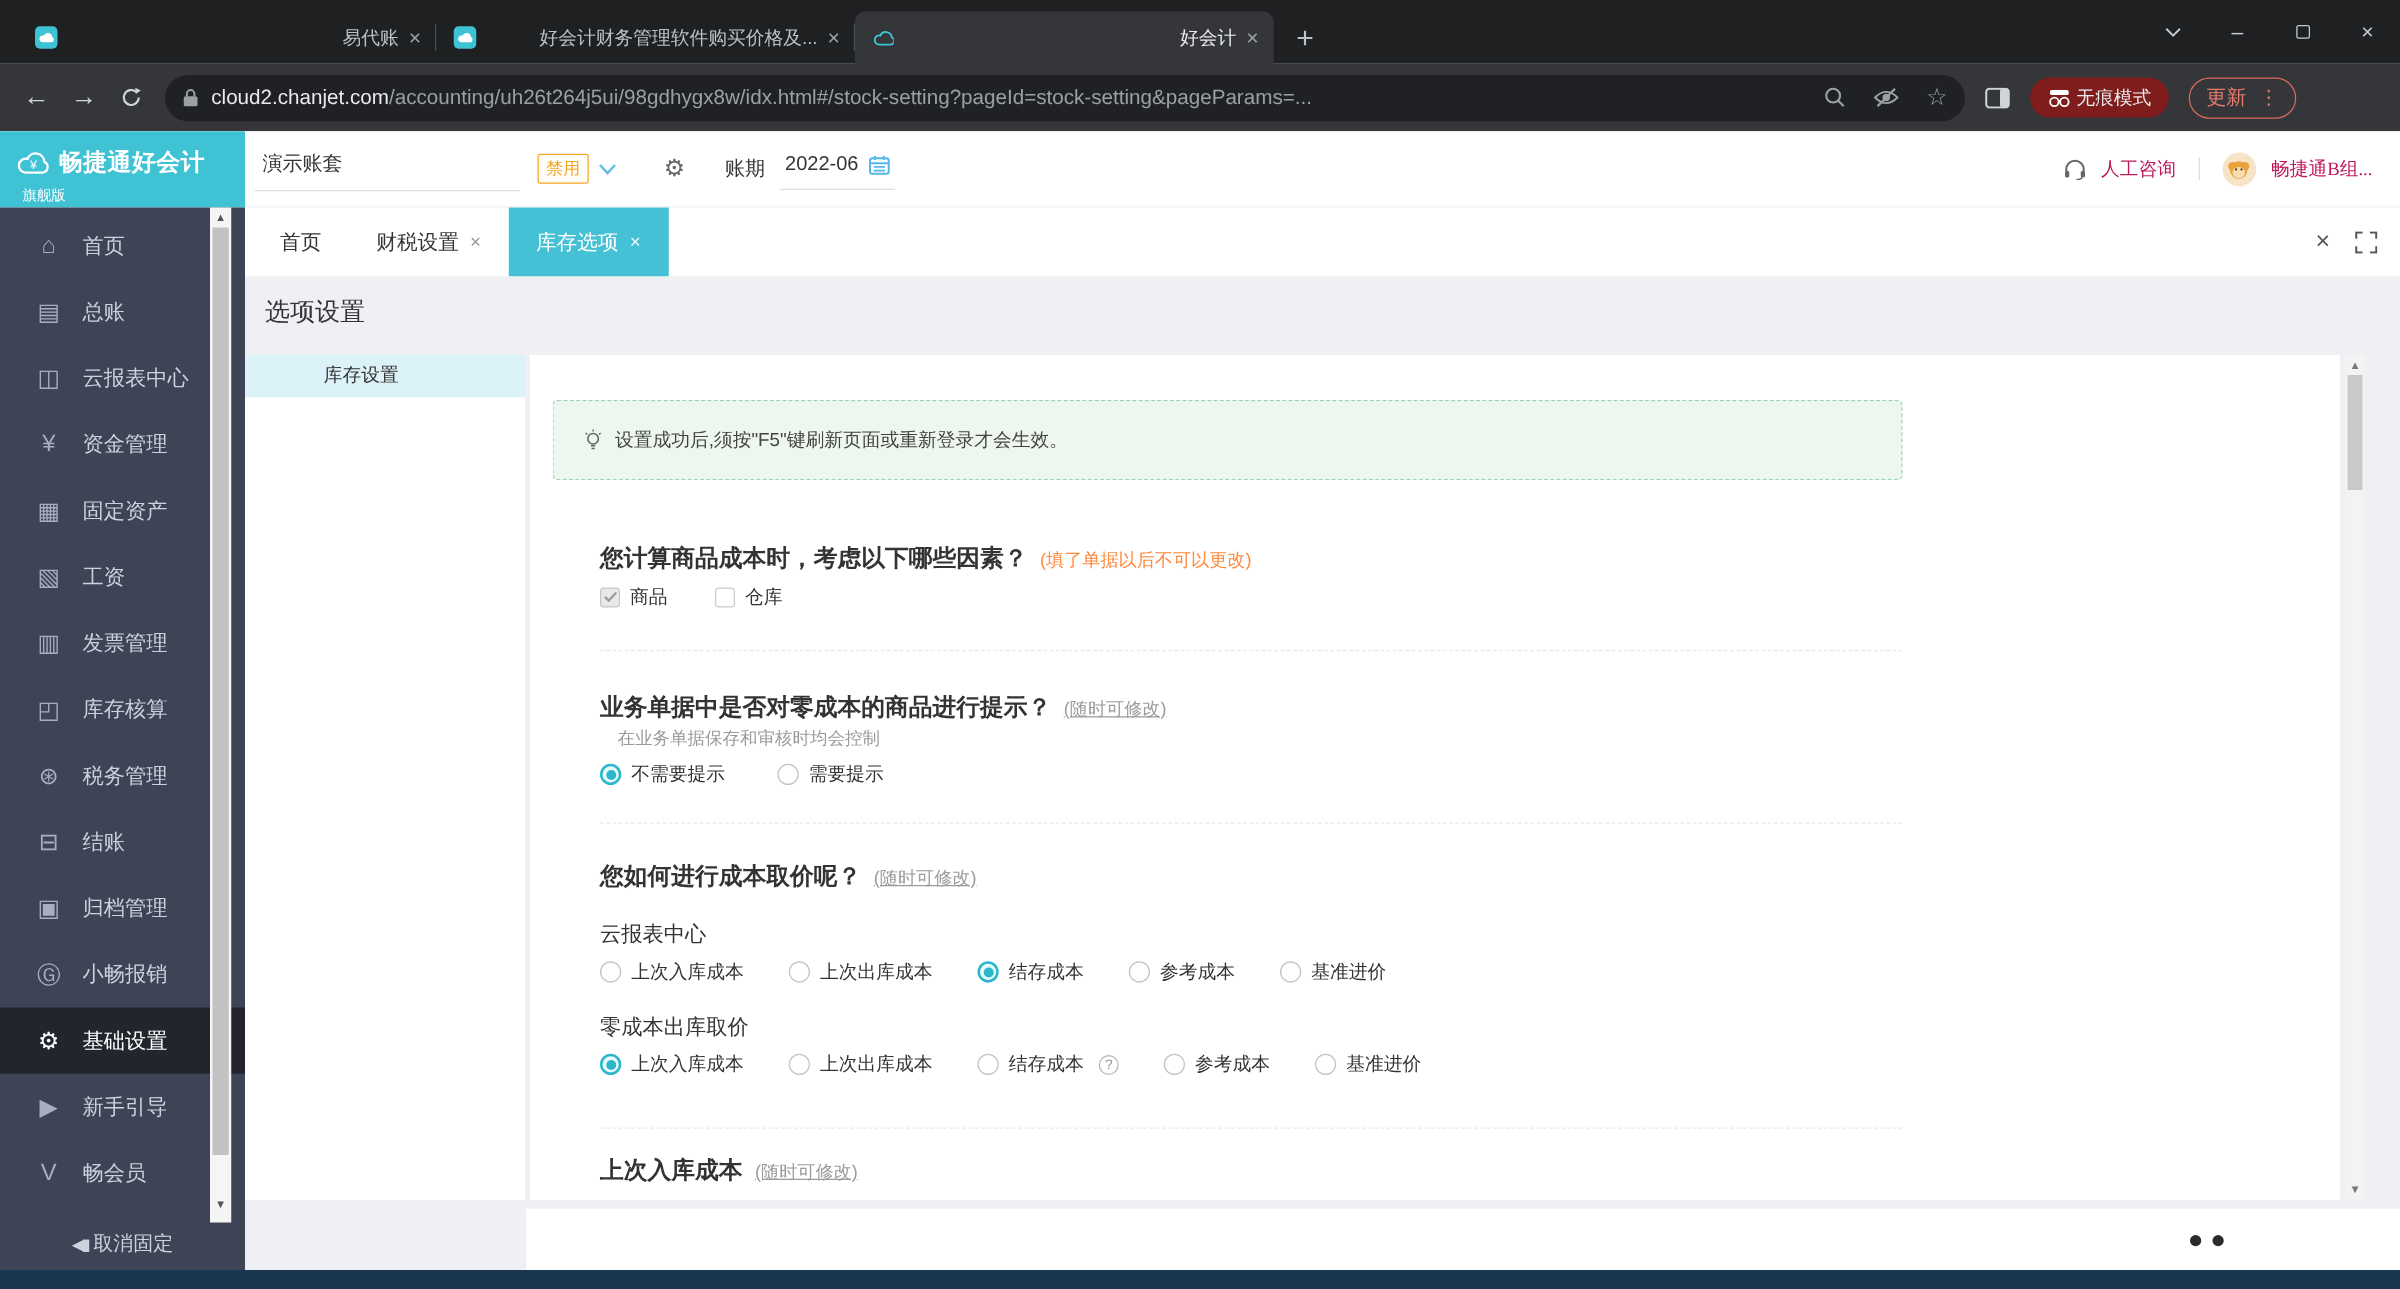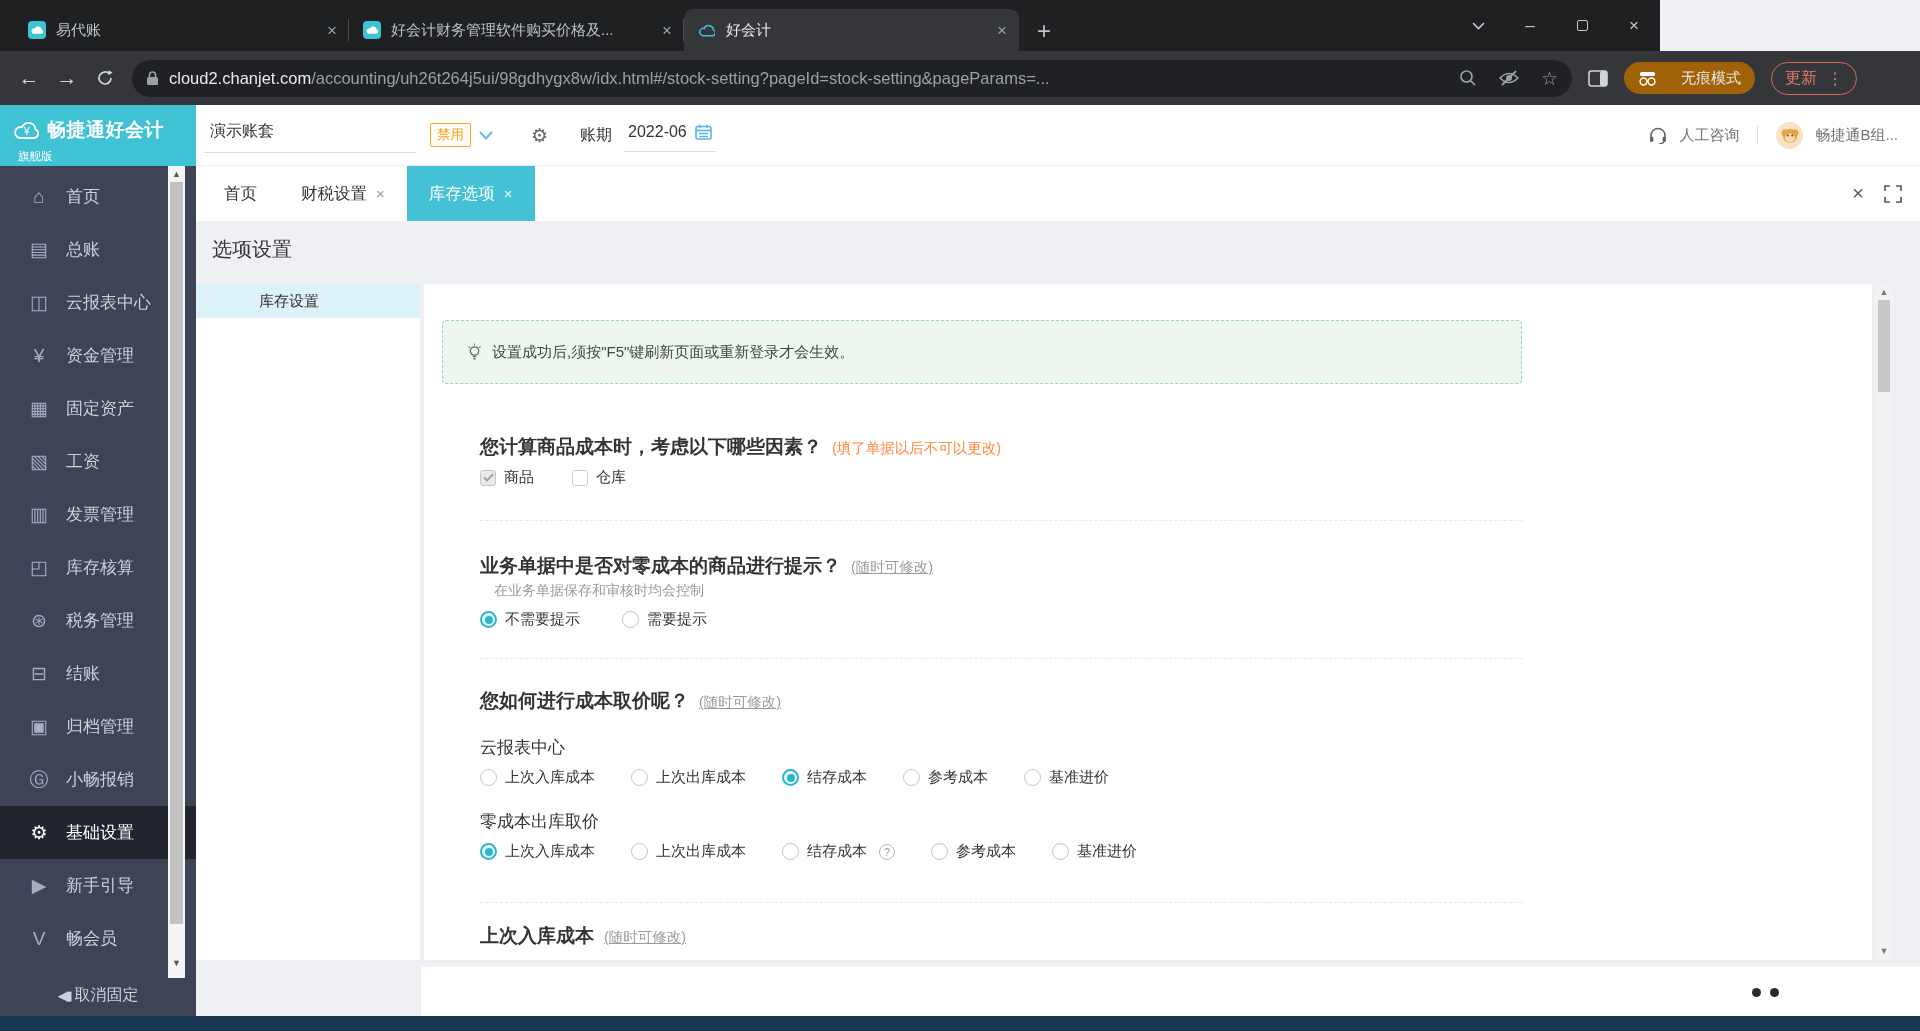--- a/index.html
+++ b/index.html
@@ -1,20 +1,20 @@
 <!DOCTYPE html>
 <html><head>
 <meta charset="utf-8">
 <style>
   * { margin:0; padding:0; box-sizing:border-box; }
   body { font-family:"Liberation Sans", sans-serif; }
   .screen { position:relative; width:1920px; height:1031px; overflow:hidden; background:#eef0f4; }
 
   
-  .tabbar { position:absolute; left:0; top:0; width:1660px; height:51px; background:#1e2022; display:flex; align-items:flex-end; }
+  .tabbar { position:absolute; left:0; top:0; width:1920px; height:51px; background:#1e2022; display:flex; align-items:flex-end;text-align:right; }
   .btab { position:relative; display:flex; align-items:center; width:335px; height:42px; padding:0 12px 0 14px; color:#bdc1c6; font-size:15px; }
   .btab:first-child { margin-left:14px; }
   .btab .sep { position:absolute; right:0; top:10px; height:22px; width:1px; background:#4a4d51; }
   .btab.active { background:#35363a; border-radius:9px 9px 0 0; color:#e8eaed; }
   .favicon { width:18px; height:18px; border-radius:4px; background:#3ec3d4; display:flex; align-items:center; justify-content:center; margin-right:10px; flex:0 0 auto; }
   .favicon.plain { background:transparent; }
   .btab-title { flex:1; white-space:nowrap; overflow:hidden; }
   .tab-close { color:#9aa0a6; font-size:17px; margin-left:8px; line-height:1; }
   .newtab { color:#bdc1c6; font-size:24px; margin:0 0 8px 10px; line-height:1; padding:0 8px; }
   .wincontrols { margin-left:auto; display:flex; align-items:center; height:100%; color:#c7cacd; }
@@ -23,35 +23,35 @@
 
   .toolbar { position:absolute; left:0; top:51px; width:1920px; height:54px; background:#35363a; display:flex; align-items:center; padding:0 10px; }
   .navbtn { width:38px; height:38px; display:flex; align-items:center; justify-content:center; color:#d2d5d8; font-size:21px; }
   .urlfield { display:flex; align-items:center; height:37px; width:1440px; margin-left:8px; background:#202124; border-radius:19px; padding:0 14px; }
   .url-text { font-size:16.5px; white-space:nowrap; overflow:hidden; }
   .url-host { color:#e8eaed; }
   .url-path { color:#9aa0a6; }
   .urlicons { margin-left:auto; display:flex; align-items:center; gap:22px; }
   .star { color:#9aa0a6; font-size:19px; }
   .toolbar-right { display:flex; align-items:center; margin-left:16px; gap:16px; }
-  .incog-pill { display:flex; align-items:center; gap:24px; background:#a16207; border-radius:16px; height:32px; padding:0 14px; color:#e8eaed; font-size:15px; }
+  .incog-pill { display:flex; align-items:center; gap:4px; background:#7f1d1d; border-radius:16px; height:32px; padding:0 14px; color:#e8eaed; font-size:15px; }
   .update-pill { display:flex; align-items:center; gap:10px; border:1.5px solid #d9695f; border-radius:17px; height:33px; padding:0 13px; color:#e57b6d; font-size:16px; }
 
   
   .appheader { position:absolute; left:0; top:105px; width:1920px; height:61px; background:#fff; display:flex; align-items:center; border-bottom:1px solid #f0f0f0; }
   .logo { position:relative; width:196px; height:61px; background:#3fc3d4; color:#fff; flex:0 0 auto; }
   .logo-row { display:flex; align-items:center; padding:12px 0 0 14px; }
   .logo-title { font-size:19px; font-weight:bold; margin-left:7px; letter-spacing:0.5px; }
   .logo-badge { position:absolute; left:18px; bottom:2px; font-size:11.5px; }
   .acct { margin-left:8px; width:212px; border-bottom:1px solid #ddd; padding:4px 6px 10px 6px; font-size:16px; color:#333; }
   .status-badge { margin-left:14px; border:1px solid #f5a623; color:#f5a623; font-size:13.5px; padding:2px 6px; border-radius:2px; background:#fffdf6; }
   .hdr-gear { margin-left:38px; font-size:19px; color:#666; }
   .period { margin-left:32px; display:flex; align-items:center; font-size:16px; color:#333; }
   .period-box { display:flex; align-items:center; gap:8px; border-bottom:1px solid #ddd; margin-left:12px; padding:4px 4px 10px 4px; }
-  .hdr-right { margin-left:auto; display:flex; align-items:center; gap:12px; padding-right:22px; color:#737373; font-size:15px; }
+  .hdr-right { margin-left:auto; display:flex; align-items:center; gap:12px; padding-right:22px; color:#be185d; font-size:15px;font-family:Liberation Serif, serif; }
   .hdr-divider { width:1px; height:18px; background:#ddd; margin:0 6px; }
   .avatar { width:27px; height:27px; border-radius:50%; background:#f6e3c8; display:flex; align-items:center; justify-content:center; overflow:hidden; }
 
   
   .sidebar { position:absolute; left:0; top:166px; width:196px; height:850px; background:#3e4356; padding-top:4px; }
   .s-item { position:relative; height:53px; display:flex; align-items:center; color:#ccd1dd; }
   .s-icon { width:26px; margin-left:26px; text-align:center; font-size:19px; color:#a7aec0; }
   .s-label { margin-left:14px; font-size:17px; }
   .s-item.active { background:#23252e; }
   .s-item.active .s-icon, .s-item.active .s-label { color:#ffffff; }

